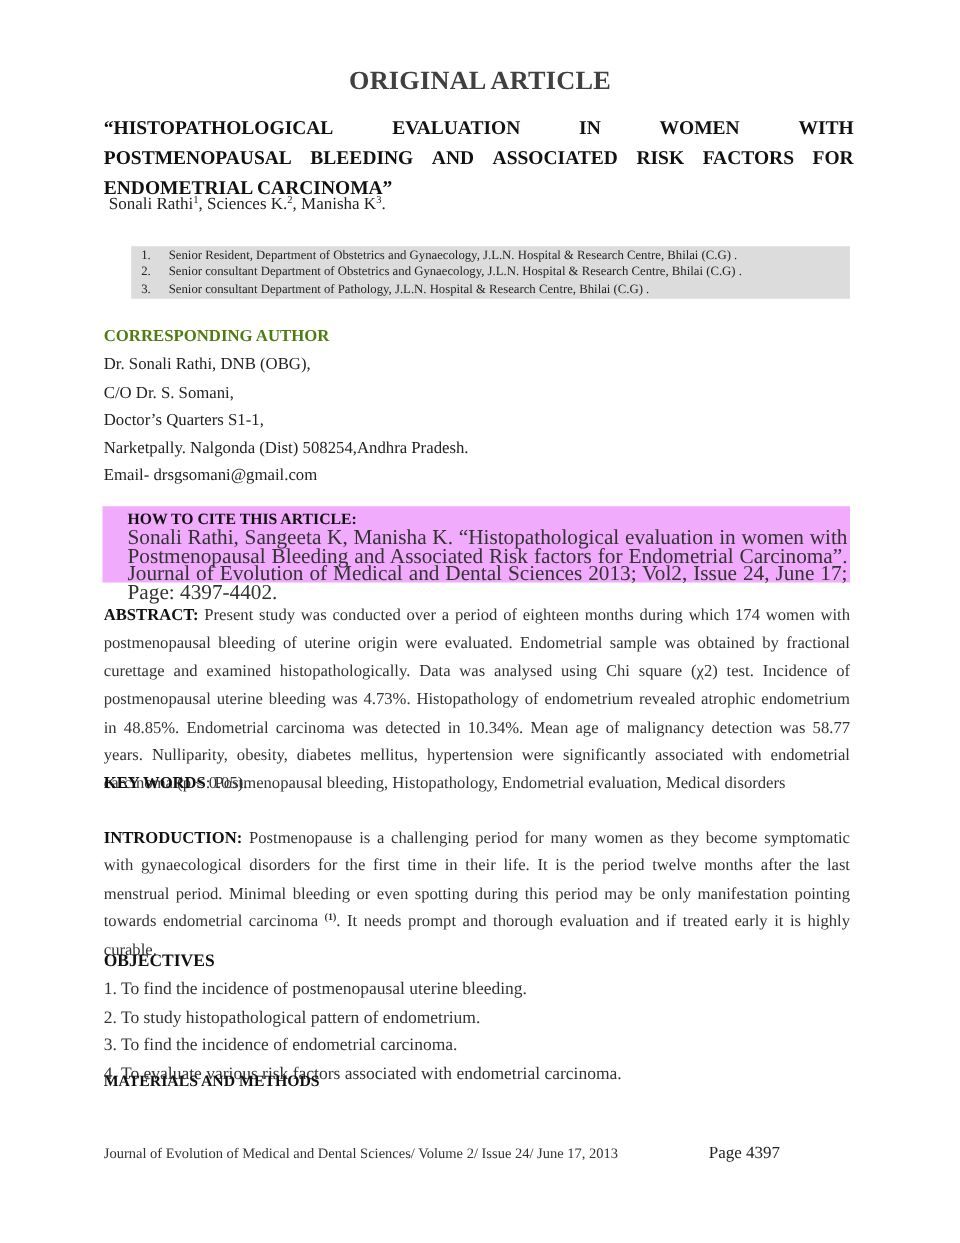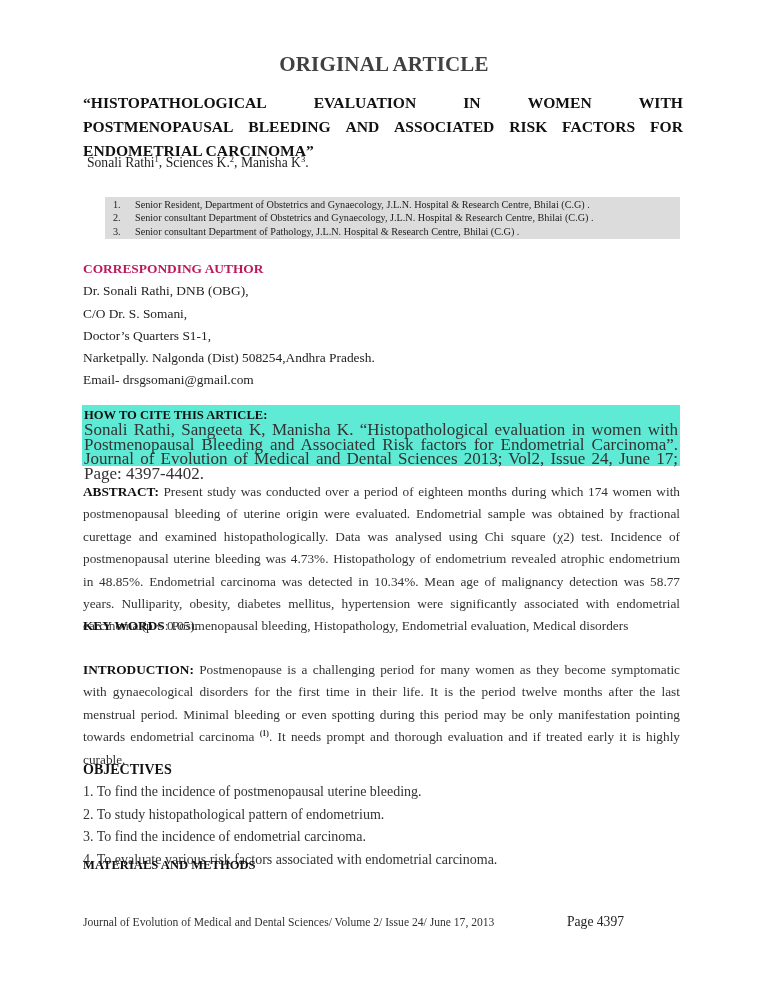--- a/index.html
+++ b/index.html
@@ -89,31 +89,31 @@
   .corr {
     position: absolute;
     top: 258px;
     left: 83px;
     font-size: 13.4px;
     line-height: 22.3px;
     color: #222;
   }
   .corr .heading {
     font-weight: bold;
-    color: #be185d;
+    color: #4d7c0f;
   }
   .cite-box {
     position: absolute;
     top: 405px;
     left: 82px;
     width: 598px;
     height: 61px;
-    background: #5eead4;
+    background: #f0abfc;
     box-sizing: border-box;
-    padding: 3px 2px 0 2px;
+    padding: 3px 2px 0 20px;
   }
   .cite-box .heading {
     font-weight: bold;
     font-size: 12.6px;
     line-height: 15px;
     color: #111;
   }
   .cite-box .body {
     font-size: 17px;
     line-height: 14.6px;

